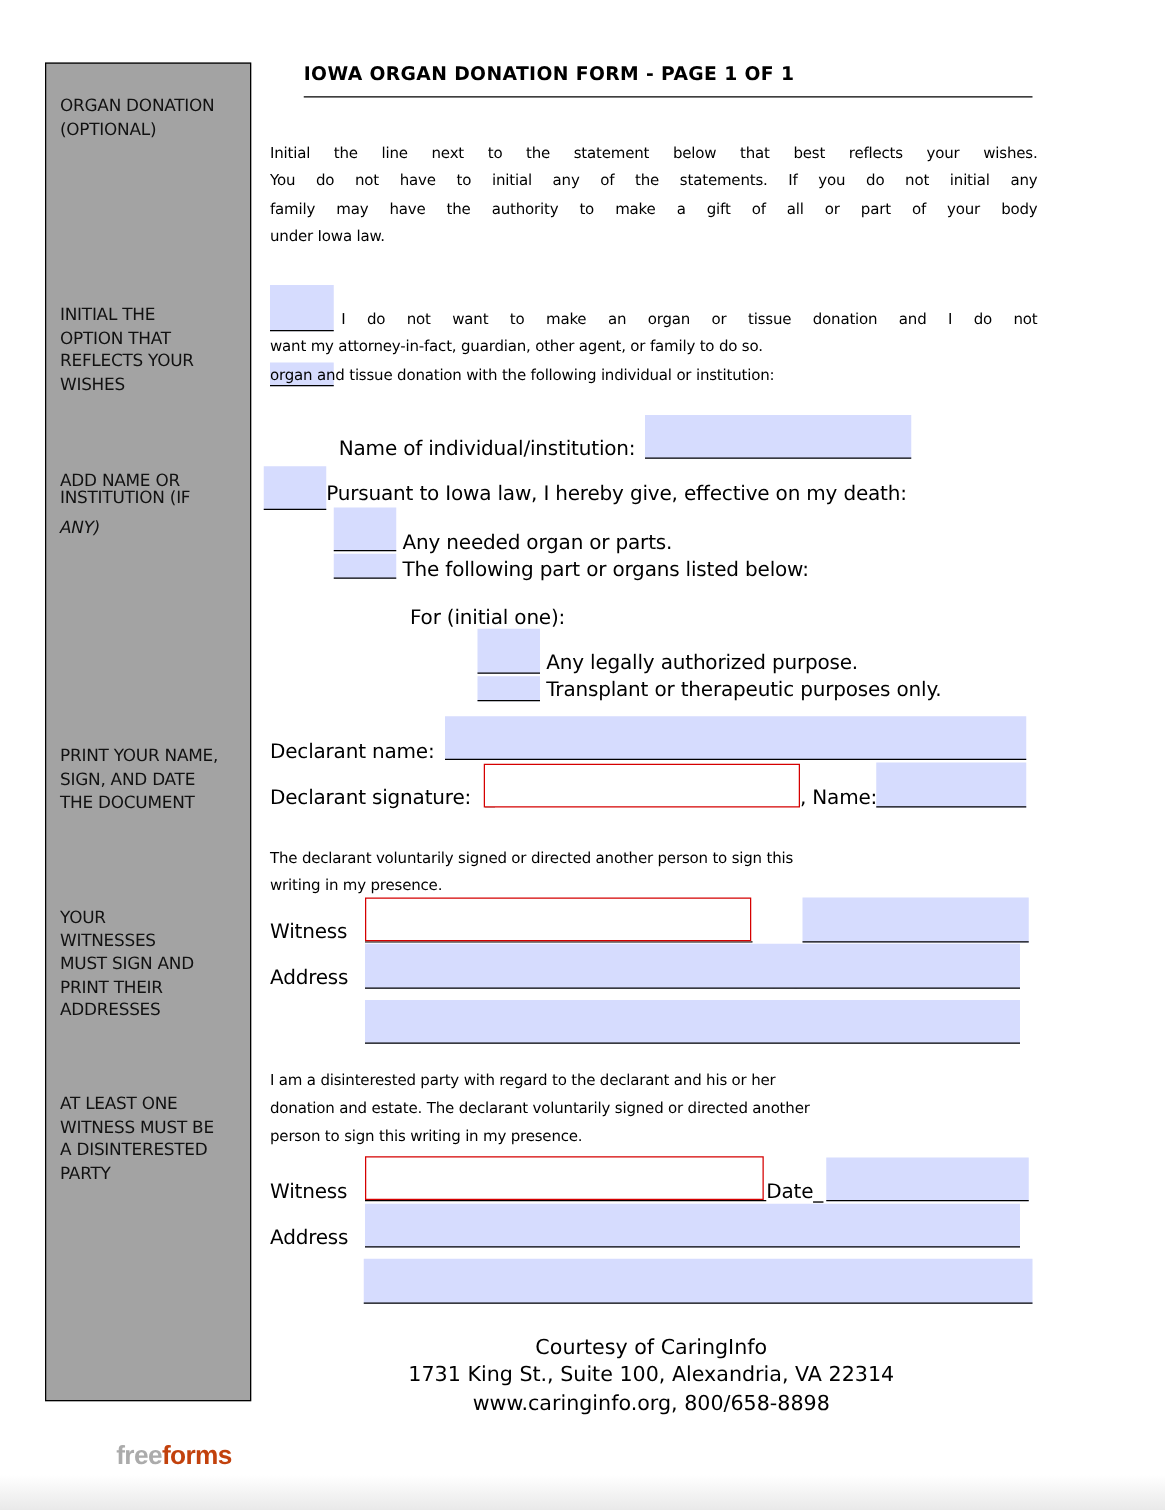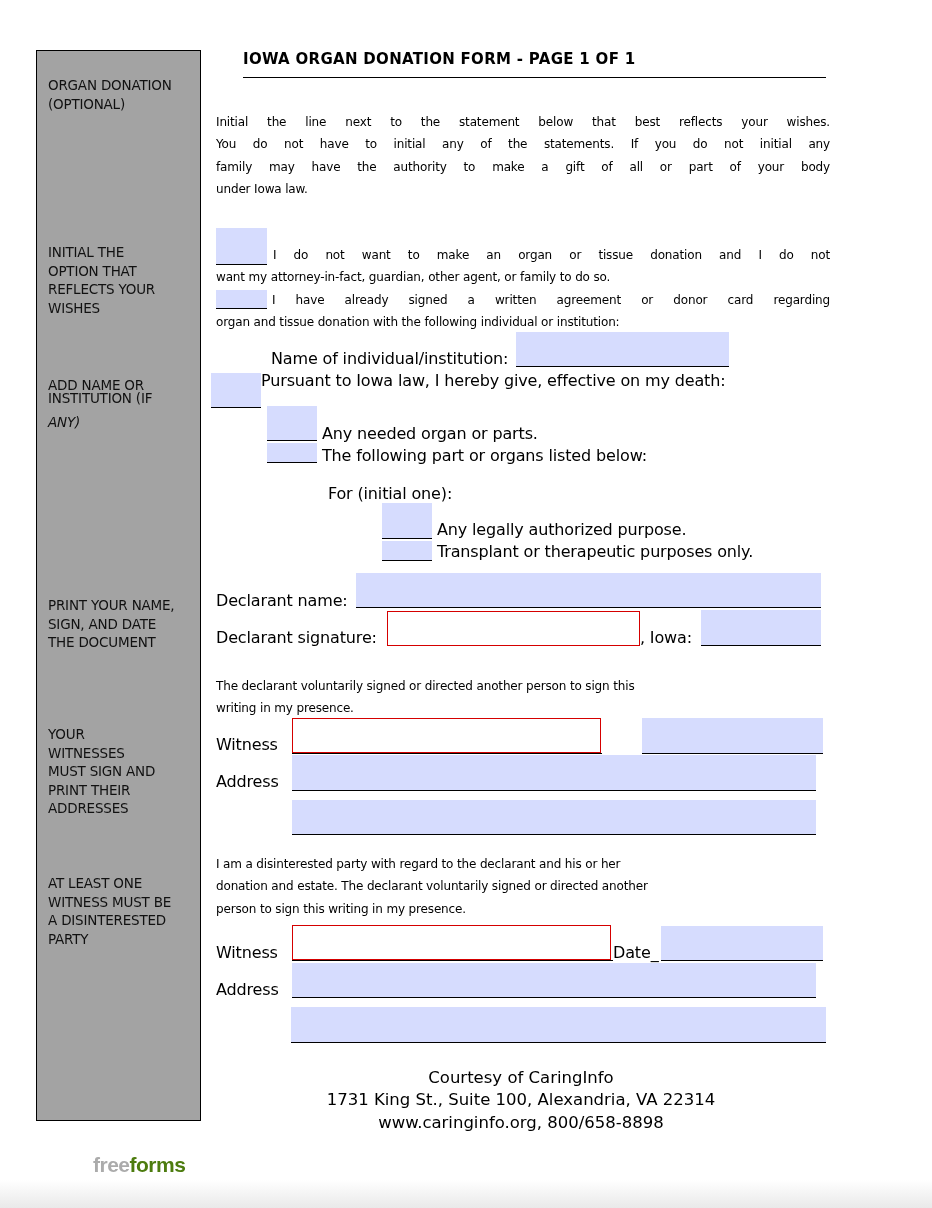--- a/index.html
+++ b/index.html
@@ -38,21 +38,21 @@
     .field {
       position: absolute; background: #d6dcfe; border-bottom: 1px solid #000; box-sizing: border-box;
     }
     .sig {
       position: absolute; border: 1px solid #d50000; background: #fff; box-sizing: border-box;
     }
     .uline { position: absolute; height: 1px; background: #000; }
     .footer { position: absolute; left: 300px; width: 442px; text-align: center; font-size: 16.5px; line-height: 22px; }
     .logo { position: absolute; left: 93px; top: 1153px; font-family: "Liberation Sans", sans-serif; font-weight: bold; font-size: 21px; letter-spacing: -0.5px; }
     .logo .free { color: #ababab; }
-    .logo .forms { color: #4d7c0f; }
+    .logo .forms { color: #c2410c; }
   </style>
 </head>
 <body>
 
 <div class="bottom-fade"></div>
 
 <div class="sidebar">
   <div class="side-label" style="top:25px;">
     <div>ORGAN DONATION</div>
     <div>(OPTIONAL)</div>
@@ -99,29 +99,28 @@
 </div>
 
 <div class="field" style="left:216px; top:228px; width:51px; height:37px;"></div>
 <div class="para" style="top:244px;">
   <span class="line" style="padding-left:57px;">I do not want to make an organ or tissue donation and I do not</span>
   <span class="line last">want my attorney-in-fact, guardian, other agent, or family to do so.</span>
 </div>
 
 <div class="field" style="left:216px; top:290px; width:51px; height:19px;"></div>
 <div class="para" style="top:289px;">
-  <span class="line" style="padding-left:56px;">I have already signed a written agreement or donor card regarding</span>
   <span class="line last">organ and tissue donation with the following individual or institution:</span>
 </div>
 
 <div class="txt" style="left:271px; top:349px;">Name of individual/institution:</div>
 <div class="field" style="left:516px; top:332px; width:213px; height:35px;"></div>
 
 <div class="field" style="left:211px; top:373px; width:50px; height:35px;"></div>
-<div class="txt" style="left:261px; top:371px;">Pursuant to Iowa law, I hereby give, effective on my death:</div>
+<div class="txt" style="left:261px; top:385px;">Pursuant to Iowa law, I hereby give, effective on my death:</div>
 
 <div class="field" style="left:267px; top:406px; width:50px; height:35px;"></div>
 <div class="txt" style="left:322px; top:424px;">Any needed organ or parts.</div>
 
 <div class="field" style="left:267px; top:443px; width:50px; height:20px;"></div>
 <div class="txt" style="left:322px; top:446px;">The following part or organs listed below:</div>
 
 <div class="txt" style="left:328px; top:484px;">For (initial one):</div>
 
 <div class="field" style="left:382px; top:503px; width:50px; height:36px;"></div>
@@ -129,21 +128,21 @@
 
 <div class="field" style="left:382px; top:541px; width:50px; height:20px;"></div>
 <div class="txt" style="left:437px; top:542px;">Transplant or therapeutic purposes only.</div>
 
 <div class="txt" style="left:216px; top:591px;">Declarant name:</div>
 <div class="field" style="left:356px; top:573px; width:465px; height:35px;"></div>
 
 <div class="txt" style="left:216px; top:628px;">Declarant signature:</div>
 <div class="uline" style="left:388px; top:645px; width:8px;"></div>
 <div class="sig" style="left:387px; top:611px; width:253px; height:35px;"></div>
-<div class="txt" style="left:640px; top:628px;">, Iowa:</div>
+<div class="txt" style="left:640px; top:628px;">, Name:</div>
 <div class="field" style="left:701px; top:610px; width:120px; height:36px;"></div>
 
 <div class="para" style="top:675px; width:600px;">
   <span class="line last">The declarant voluntarily signed or directed another person to sign this</span>
   <span class="line last">writing in my presence.</span>
 </div>
 <div class="txt" style="left:216px; top:735px;">Witness</div>
 <div class="uline" style="left:292px; top:753px; width:310px;"></div>
 <div class="sig" style="left:292px; top:718px; width:309px; height:35px;"></div>
 <div class="txt" style="left:603px; top:735px;margin-top:40px;">Date</div>

